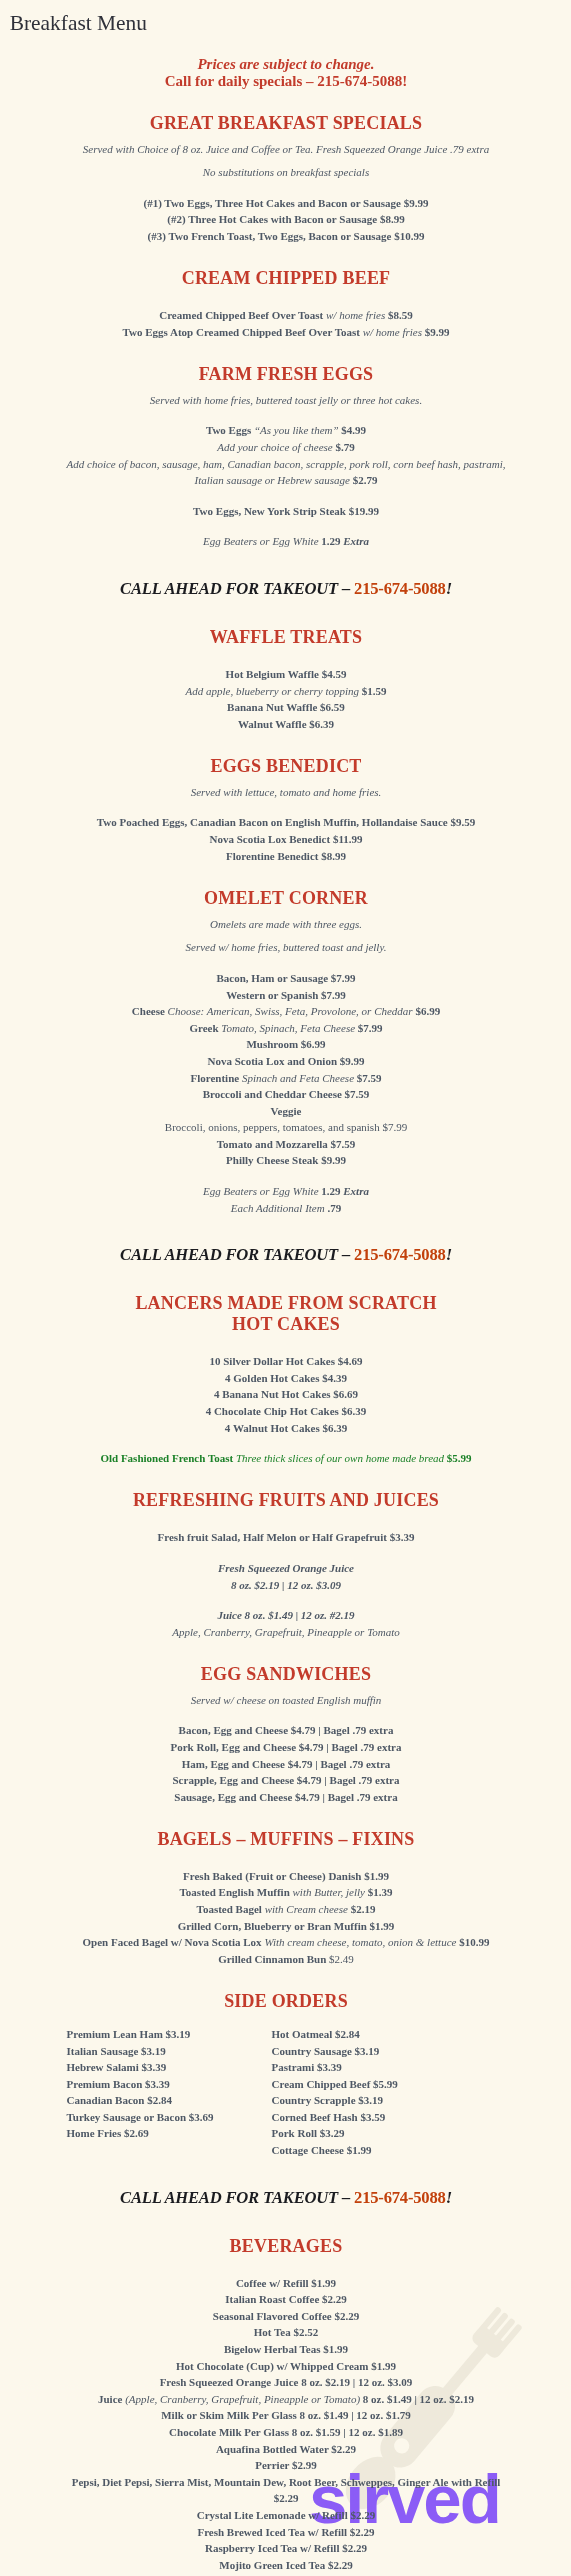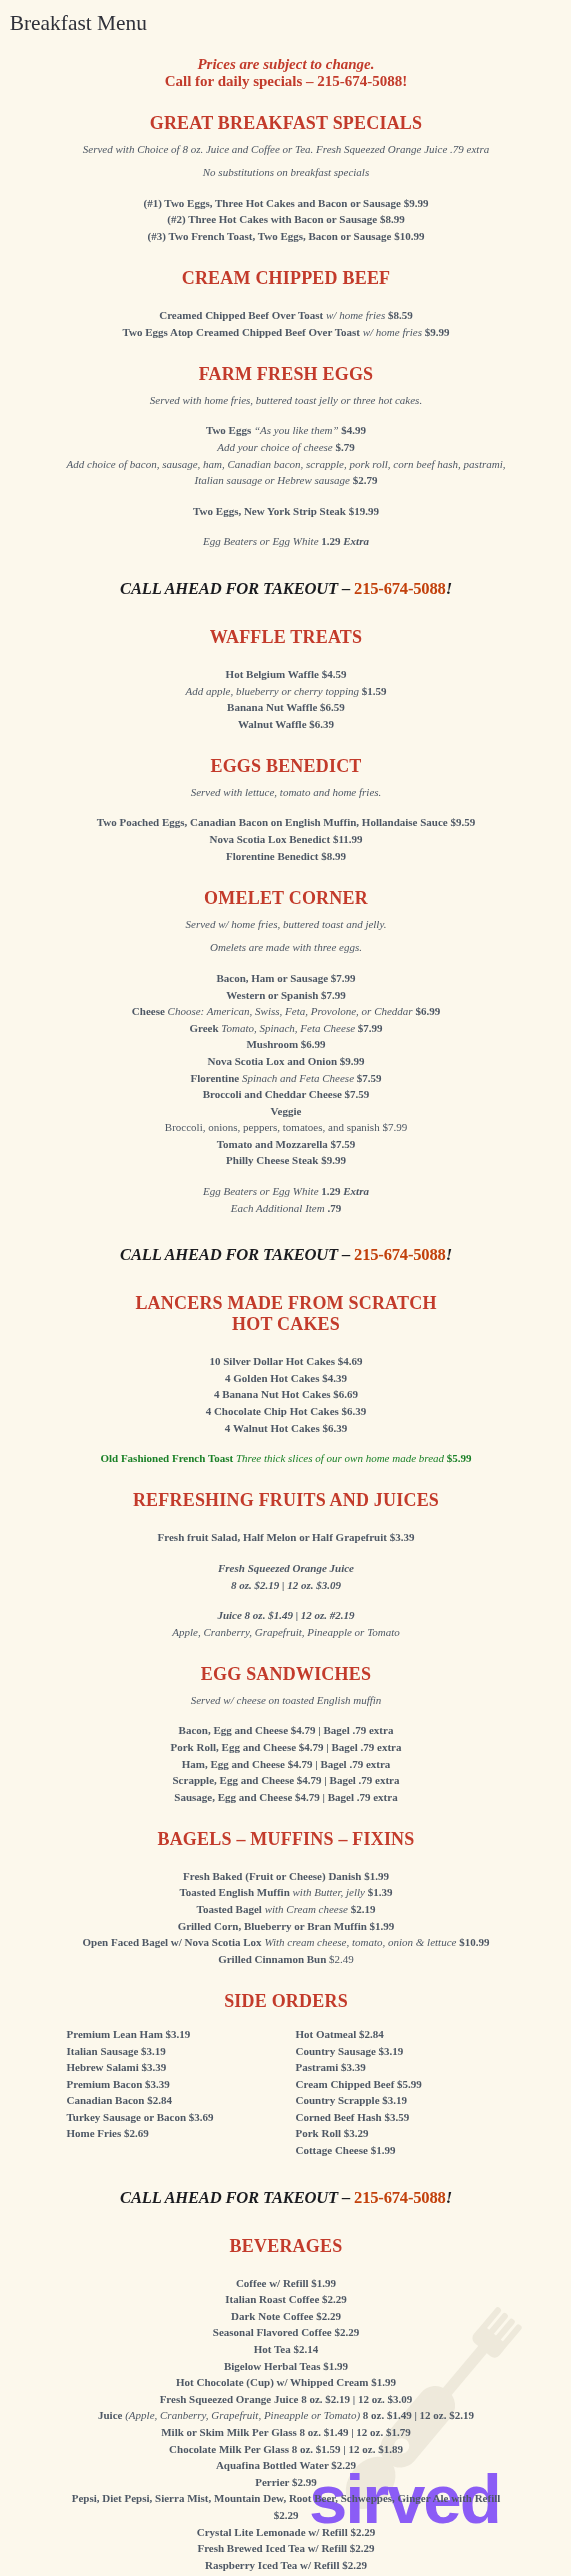--- a/index.html
+++ b/index.html
@@ -25,21 +25,21 @@
   .sub{margin-top:7px;font-style:italic;}
   .group{margin-top:14px;}
   .heading + .group{margin-top:18px;}
   .callout{
     font-size:16.6px;line-height:21px;font-weight:bold;font-style:italic;
     color:#1b1c20;margin:28px 0;letter-spacing:-0.2px;
   }
   .callout .phone{color:#c2410c;font-style:normal;text-align:center;}
   .cols{
     width:439px;margin:14px auto 0;display:grid;
-    grid-template-columns:205px auto;text-align:left;gap:24px;
+    grid-template-columns:205px auto;text-align:left;
   }
   .fw-b{font-weight:bold;}
   .fs-i{font-style:italic;}
   .c-green{color:#1b8128;}
   .line{min-height:16.6px;}
   
   .watermark{position:absolute;z-index:0;left:0;top:0;width:572px;height:2576px;pointer-events:none;}
   .wm-icon{position:absolute;left:328px;top:2300px;}
   .wm-text{
     position:absolute;left:309px;top:2465px;
@@ -125,22 +125,22 @@
         <div class="heading"><span>EGGS BENEDICT</span></div>
         <div class="line sub"><span class="fs-i">Served with lettuce, tomato and home fries.</span></div>
         <div class="group">
           <div class="line"><span class="fw-b">Two Poached Eggs, Canadian Bacon on English Muffin, Hollandaise Sauce $9.59</span></div>
           <div class="line"><span class="fw-b">Nova Scotia Lox Benedict $11.99</span></div>
           <div class="line"><span class="fw-b">Florentine Benedict $8.99</span></div>
         </div>
       </section>
       <section class="section">
         <div class="heading"><span>OMELET CORNER</span></div>
+        <div class="line sub"><span class="fs-i">Omelets are made with three eggs.</span></div>
         <div class="line sub"><span class="fs-i">Served w/ home fries, buttered toast and jelly.</span></div>
-        <div class="line sub"><span class="fs-i">Omelets are made with three eggs.</span></div>
         <div class="group">
           <div class="line"><span class="fw-b">Bacon, Ham or Sausage $7.99</span></div>
           <div class="line"><span class="fw-b">Western or Spanish $7.99</span></div>
           <div class="line"><span class="fw-b">Cheese </span><span class="fs-i">Choose: American, Swiss, Feta, Provolone, or Cheddar </span><span class="fw-b"> $6.99</span></div>
           <div class="line"><span class="fw-b">Greek </span><span class="fs-i">Tomato, Spinach, Feta Cheese </span><span class="fw-b">$7.99</span></div>
           <div class="line"><span class="fw-b">Mushroom $6.99</span></div>
           <div class="line"><span class="fw-b">Nova Scotia Lox and Onion $9.99</span></div>
           <div class="line"><span class="fw-b">Florentine </span><span class="fs-i">Spinach and Feta Cheese </span><span class="fw-b">$7.59</span></div>
           <div class="line"><span class="fw-b">Broccoli and Cheddar Cheese $7.59</span></div>
           <div class="line"><span class="fw-b">Veggie</span></div>
@@ -226,23 +226,22 @@
             <div class="line"><span class="fw-b">Cottage Cheese $1.99</span></div>
           </div>
         </div>
       </section>
       <div class="callout"><span>CALL AHEAD FOR TAKEOUT – </span><span class="phone">215-674-5088</span><span>!</span></div>
       <section class="section">
         <div class="heading"><span>BEVERAGES</span></div>
         <div class="group">
           <div class="line"><span class="fw-b">Coffee w/ Refill $1.99</span></div>
           <div class="line"><span class="fw-b">Italian Roast Coffee $2.29</span></div>
-          <div class="line"><span class="fw-b">Dark Note Coffee $2.29</span></div>
           <div class="line"><span class="fw-b">Seasonal Flavored Coffee $2.29</span></div>
-          <div class="line"><span class="fw-b">Hot Tea $2.14</span></div>
+          <div class="line"><span class="fw-b">Hot Tea $2.52</span></div>
           <div class="line"><span class="fw-b">Bigelow Herbal Teas $1.99</span></div>
           <div class="line"><span class="fw-b">Hot Chocolate (Cup) w/ Whipped Cream $1.99</span></div>
           <div class="line"><span class="fw-b">Fresh Squeezed Orange Juice 8 oz. $2.19 | 12 oz. $3.09</span></div>
           <div class="line"><span class="fw-b">Juice </span><span class="fs-i">(Apple, Cranberry, Grapefruit, Pineapple or Tomato) </span><span class="fw-b">8 oz. $1.49 | 12 oz. $2.19</span></div>
           <div class="line"><span class="fw-b">Milk or Skim Milk Per Glass 8 oz. $1.49 | 12 oz. $1.79</span></div>
           <div class="line"><span class="fw-b">Chocolate Milk Per Glass 8 oz. $1.59 | 12 oz. $1.89</span></div>
           <div class="line"><span class="fw-b">Aquafina Bottled Water $2.29</span></div>
           <div class="line"><span class="fw-b">Perrier $2.99</span></div>
           <div class="line"><span class="fw-b">Pepsi, Diet Pepsi, Sierra Mist, Mountain Dew, Root Beer, Schweppes, Ginger Ale with Refill</span></div>
           <div class="line"><span class="fw-b">$2.29</span></div>

